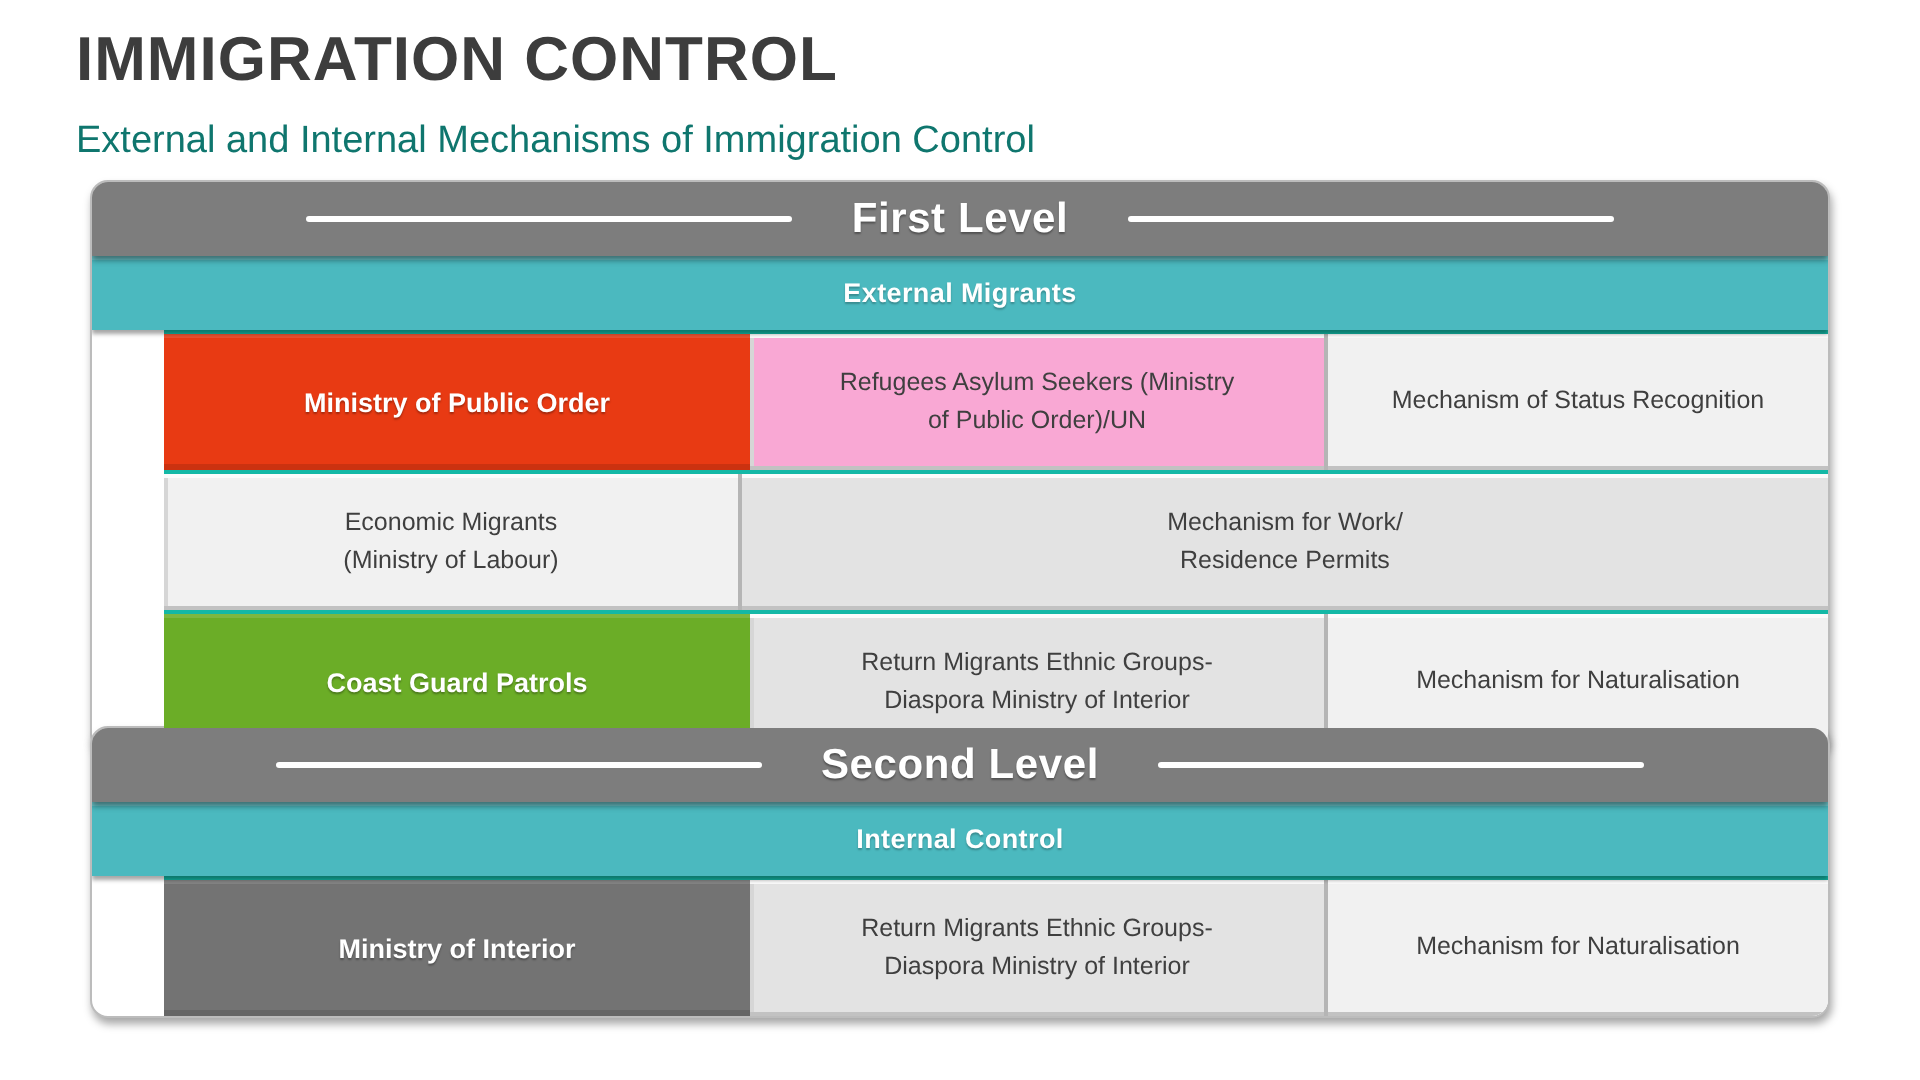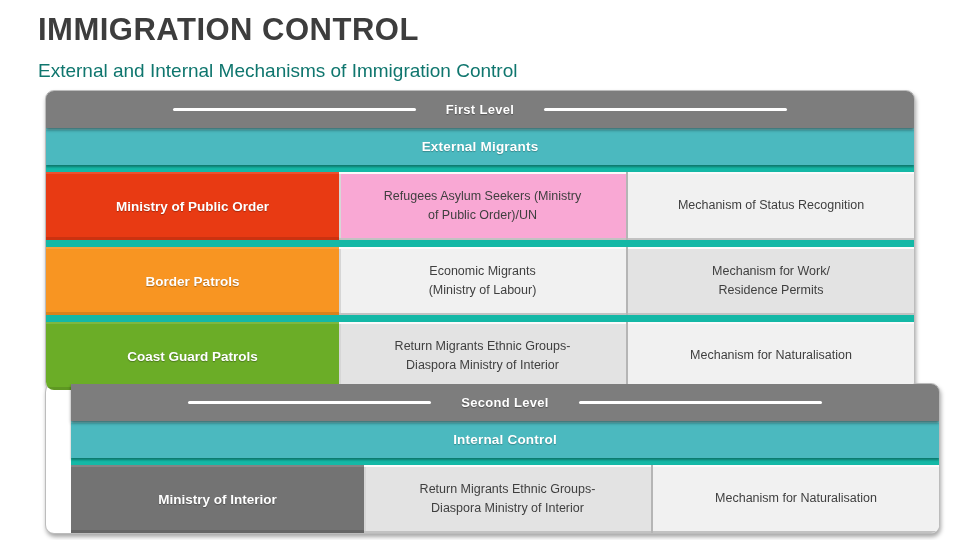--- a/index.html
+++ b/index.html
@@ -19,46 +19,46 @@
     font-size:19px;color:#0f766e;
   }
 
   .block{
     position:absolute;left:45px;width:868px;
     border:1px solid #bcbcbc;border-radius:9px;overflow:hidden;
     box-shadow:1px 3px 4px rgba(0,0,0,.35);
     background:#fff;
   }
   .block-1{top:90px;}
-  .block-2{top:383px;padding-left:25px;}
+  .block-2{top:363px;}
 
   .level-header{
     height:37px;display:flex;align-items:center;justify-content:center;
     box-shadow:0 2px 3px rgba(0,0,0,.45);position:relative;z-index:3;
   }
   .level-title{
-    color:#ffffff;font-weight:bold;font-size:13px;letter-spacing:.3px;
+    color:#ffffff;font-weight:bold;font-size:21px;letter-spacing:.3px;
     text-shadow:0 1px 1px rgba(0,0,0,.35);white-space:nowrap;
   }
   .hline{
     width:243px;height:2.5px;background:#ffffff;border-radius:2px;margin:0 30px;
     flex:0 0 auto;
   }
 
   .control-banner{
     height:37px;display:flex;align-items:center;justify-content:center;
     color:#ffffff;font-weight:bold;font-size:13.5px;letter-spacing:.2px;
     text-shadow:0 1px 1px rgba(0,0,0,.25);
     box-shadow:inset 0 2px 0 rgba(255,255,255,.18), 0 2px 2px rgba(0,0,0,.35);
     position:relative;z-index:2;
   }
 
   .row{
-    display:flex;height:68px;border-top:7px solid #14b8a6;
-    position:relative;z-index:1;
+    display:flex;height:68px;border-top:2px solid #14b8a6;
+    position:relative;z-index:1;margin-left:36px;
   }
   .cell{
     display:flex;align-items:center;justify-content:center;
     text-align:center;box-sizing:border-box;white-space:pre-line;
   }
   .cell.agency{
     width:293px;flex:0 0 293px;
     color:#ffffff;font-weight:bold;font-size:13.5px;
     text-shadow:0 1px 1px rgba(0,0,0,.3);
     box-shadow:inset 0 -3px 0 rgba(0,0,0,.12), inset 0 2px 0 rgba(255,255,255,.12);
@@ -92,21 +92,20 @@
     <div class="control-banner" style="background: rgb(75, 185, 191);">External Migrants</div>
 
     <div class="row">
       <div class="cell agency" style="background: rgb(232, 58, 19);">Ministry of Public Order</div>
       <div class="cell mid" style="background: #f9a8d4;">Refugees Asylum Seekers (Ministry
 of Public Order)/UN</div>
       <div class="cell mech" style="background: rgb(241, 241, 241);">Mechanism of Status Recognition</div>
     </div>
 
     <div class="row">
-      <div class="cell agency" style="background: rgb(248, 149, 34);">Border Patrols</div>
       <div class="cell mid" style="background: rgb(241, 241, 241);">Economic Migrants
 (Ministry of Labour)</div>
       <div class="cell mech" style="background: rgb(227, 227, 227);">Mechanism for Work/
 Residence Permits</div>
     </div>
 
     <div class="row">
       <div class="cell agency" style="background: rgb(107, 173, 39);">Coast Guard Patrols</div>
       <div class="cell mid" style="background: rgb(227, 227, 227);">Return Migrants Ethnic Groups-
 Diaspora Ministry of Interior</div>

